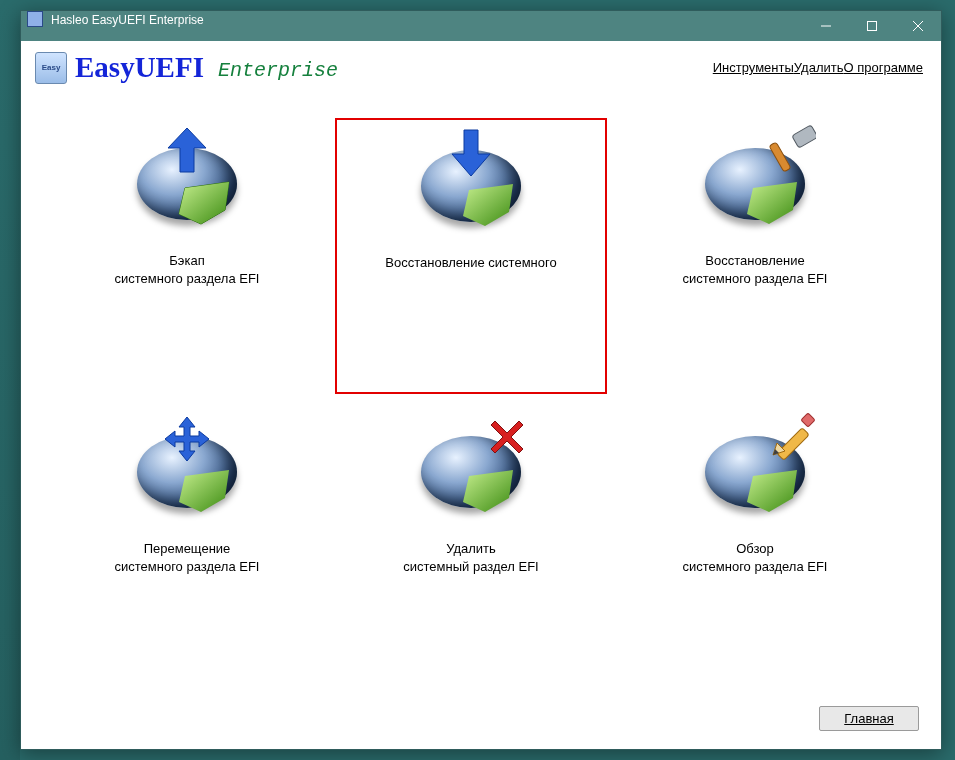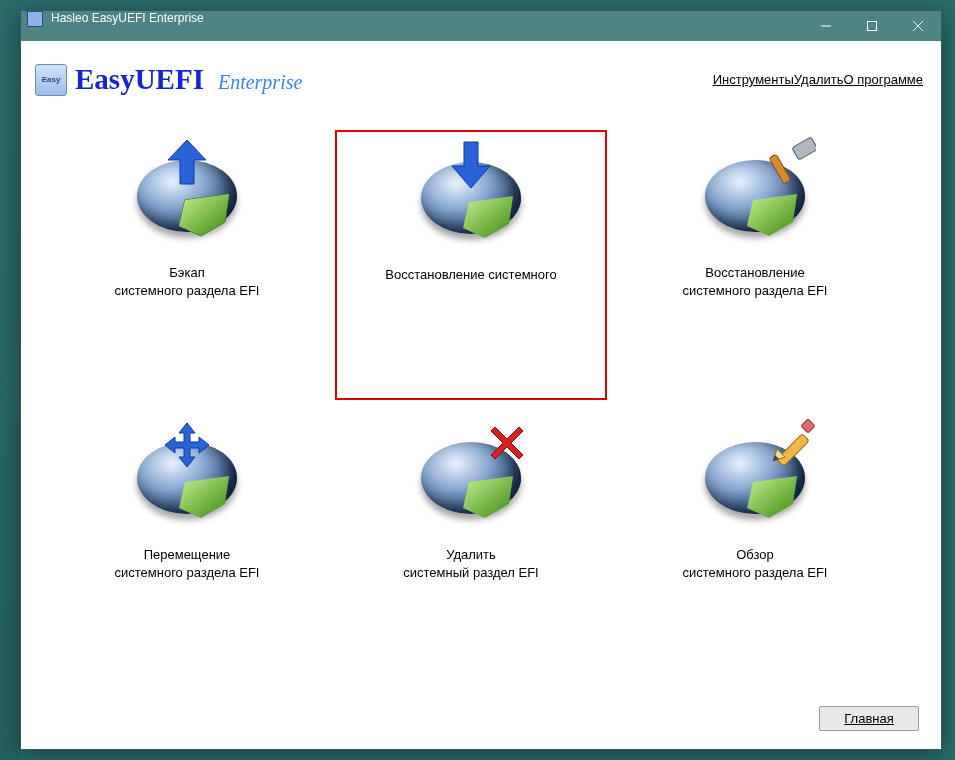--- a/index.html
+++ b/index.html
@@ -29,22 +29,22 @@
     border: 1px solid #2f5c5c;
     box-shadow: 0 4px 20px rgba(0,0,0,0.4);
     display: flex;
     flex-direction: column;
   }
   .titlebar {
     height: 30px;
     background: #4e8481;
     color: #fff;
     display: flex;
-    align-items: flex-start;
-    padding: 0 0 0 6px;
+    align-items: flex-end;
+    padding: 0 0 14px 6px;
     font-size: 12px;
   }
   .titlebar .app-icon {
     width: 16px; height: 16px;
     background: #8fb0e8;
     border: 1px solid #2a4a88;
     margin-right: 8px;
     display:inline-block;
   }
   .titlebar .title-text { flex: 0 0 auto; }
@@ -58,42 +58,41 @@
     justify-content: center;
     color: #fff;
     cursor: pointer;
   }
   .win-btn svg { width: 10px; height: 10px; stroke: #fff; stroke-width: 1; fill: none; }
 
   .header {
     display: flex;
     align-items: center;
     padding: 10px 18px 4px 14px;
-    margin-top: 12px;
   }
   .logo-block { display: flex; align-items: center; gap: 8px; }
   .logo-img {
     width: 32px; height: 32px;
     background: linear-gradient(#d0e4ff,#9bbde8);
     border: 1px solid #6a8ab0;
     border-radius: 3px;
     display: flex; align-items:center; justify-content:center;
     font-size: 8px; color:#2a4a88; font-weight:bold;
   }
   .brand {
     font-family: Georgia, 'Times New Roman', serif;
     font-size: 29px;
     font-weight: bold;
     color: #1425d8;
   }
   .brand-sub {
-    font-family: Liberation Serif, serif;
+    font-family: Liberation Mono, monospace;
     font-size: 20px;
     font-style: italic;
-    color: #3b82f6;
+    color: #15803d;
     margin-left: 6px;
     margin-top: 6px;
   }
   .menu {
     margin-left: auto;
     display: flex;
     font-size: 13px;
     color: #000;
   }
   .menu-item {

